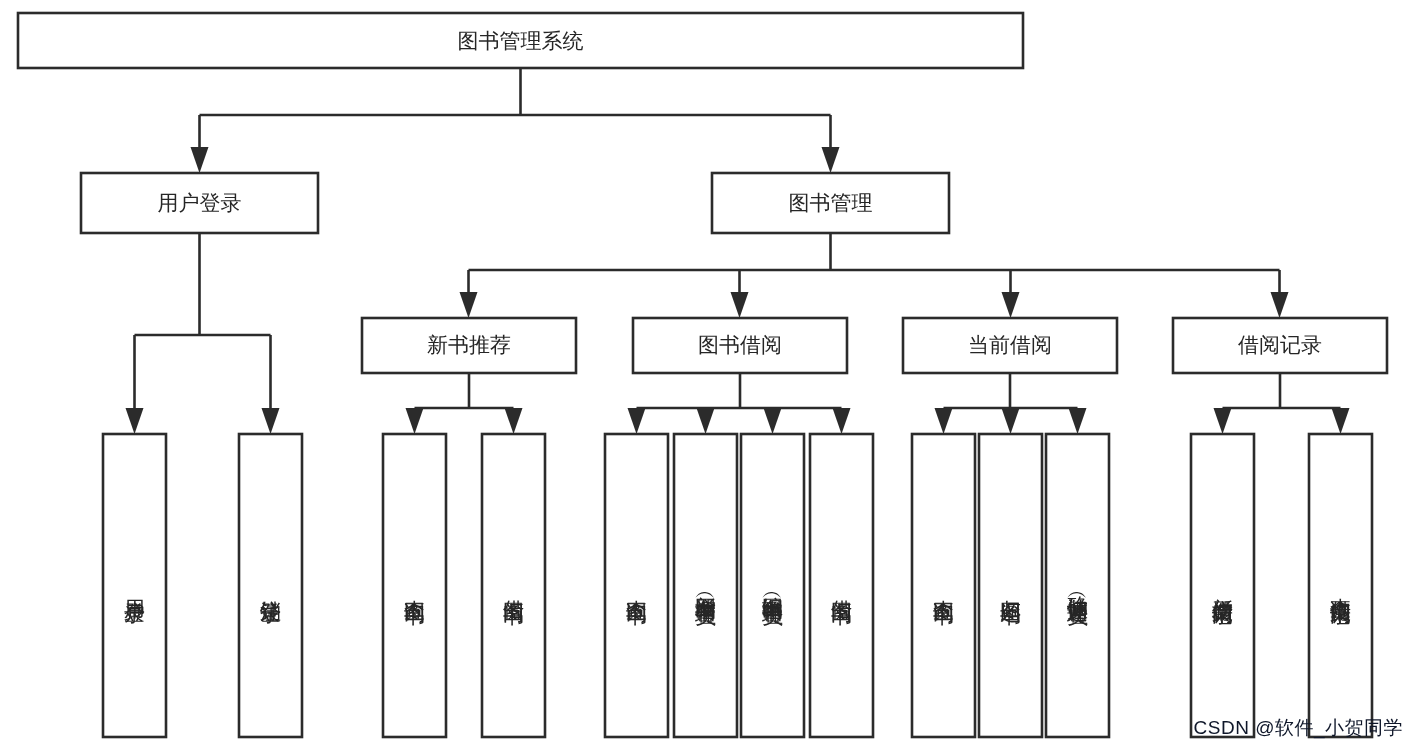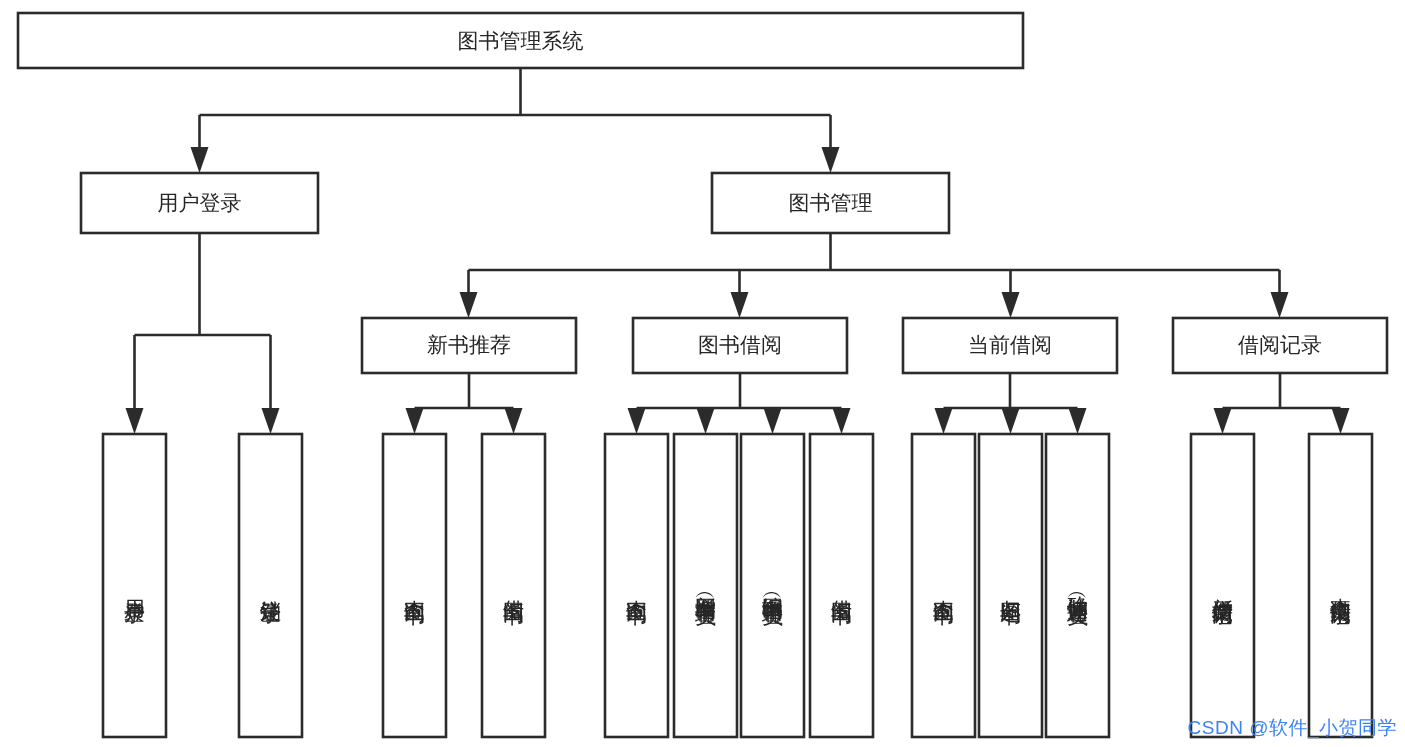--- a/index.html
+++ b/index.html
@@ -58,25 +58,25 @@
     color: #262626;
     letter-spacing: 1.5px;
     display: flex;
     align-items: center;
     justify-content: center;
     white-space: nowrap;
     pointer-events: none;
   }
   #watermark {
     position: absolute;
-    right: 8px;
+    right: 2px;
     bottom: 6px;
     font-family: "Liberation Sans", "DejaVu Sans", sans-serif;
     font-size: 19px;
-    color: #3b82f6;
+    color: #0f172a;
     letter-spacing: 0.5px;
     white-space: nowrap;
   }
 </style>
 </head>
 <body>
 
 <div id="diagram-root">
 
   <svg id="flow" viewBox="0 0 1405 747" xmlns="http://www.w3.org/2000/svg">

